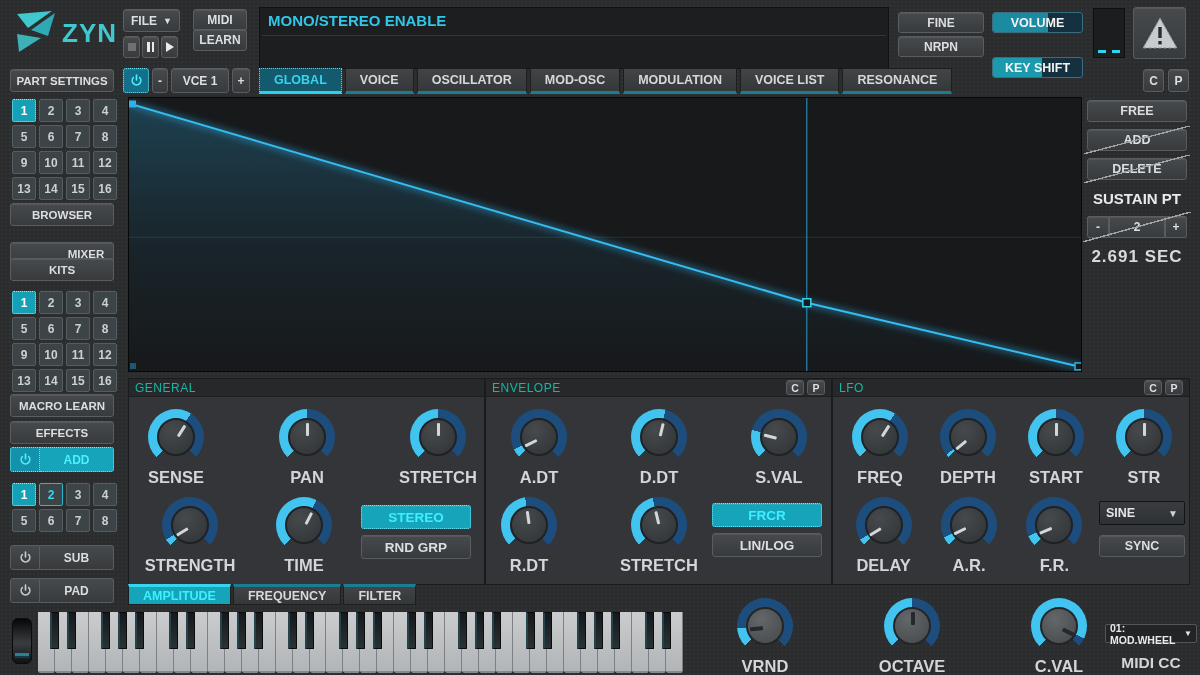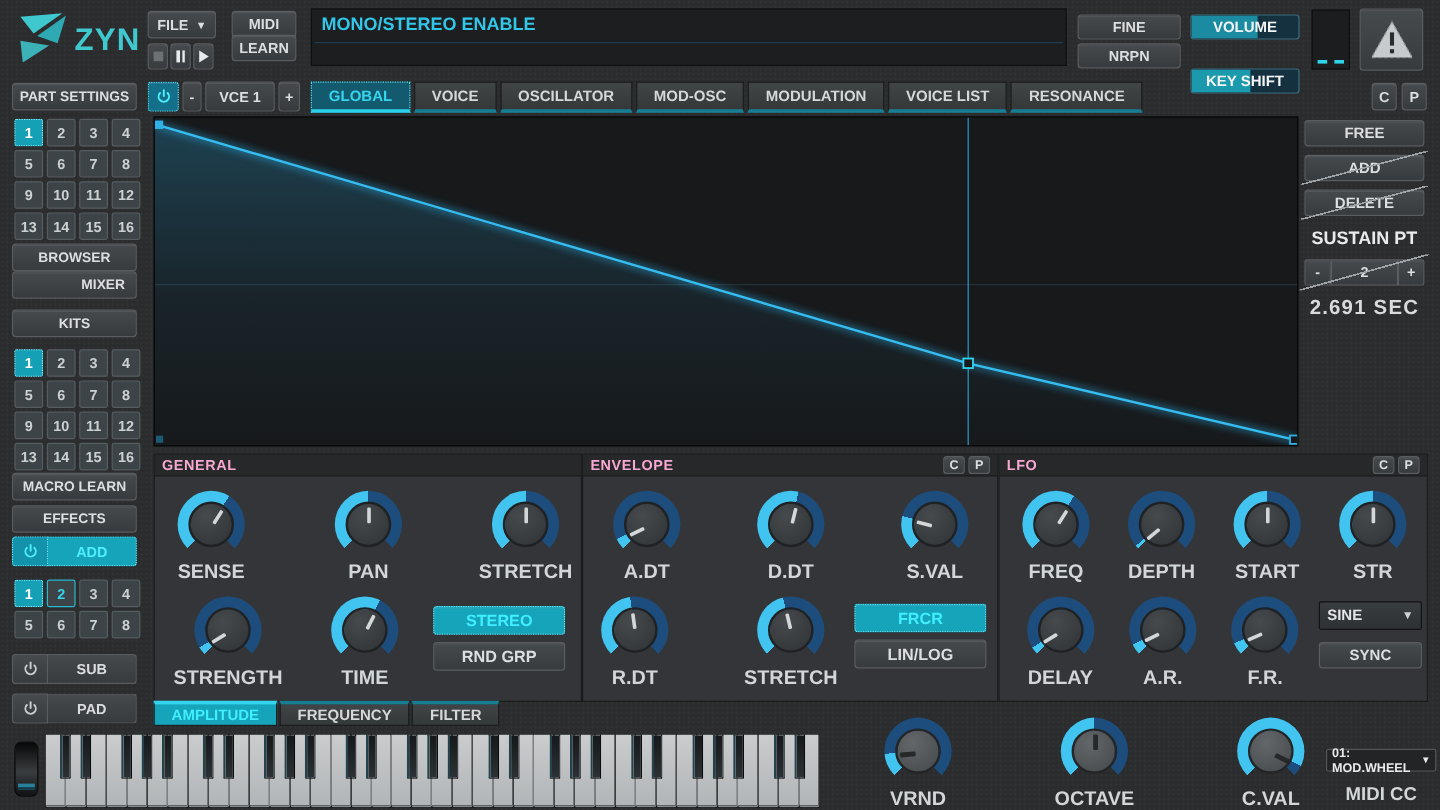--- a/index.html
+++ b/index.html
@@ -11,21 +11,21 @@
   .abs{position:absolute;}
   
   .btn{background:linear-gradient(#474a4d,#383b3d);border:1px solid #5a5d60;border-radius:3px;
        color:#dcdee0;font-weight:bold;display:flex;align-items:center;justify-content:center;
        box-shadow:inset 0 1px 0 rgba(255,255,255,.08);font-size:12px;}
   .btn.teal{background:#16a4ba;border:1px dotted #72e6f6;color:#ffffff;}
   .smallcp{width:21px;height:23px;font-size:12px;}
   
   #logo-text{color:#3fc9cf;font-size:26px;font-weight:bold;letter-spacing:1px;}
   
-  #msgbox{left:259px;top:7px;width:630px;height:48px;background:#1c1e20;border:1px solid #101112;}
+  #msgbox{left:259px;top:7px;width:630px;height:62px;background:#1c1e20;border:1px solid #101112;}
   #msg-line1{position:absolute;left:8px;top:4px;color:#31c7e8;font-size:15px;font-weight:bold;}
   #msg-sep{position:absolute;left:2px;right:2px;top:27px;height:1px;background:#1e3d52;}
   
   .fillbtn{position:relative;background:#15313f;border:1px solid #3a6d7d;border-radius:3px;overflow:hidden;
            display:flex;align-items:center;justify-content:center;}
   .fillbtn .fill{position:absolute;left:0;top:0;bottom:0;background:#1a8ba1;}
   .fillbtn .flabel{position:relative;color:#f2f4f5;font-weight:bold;font-size:12.5px;}
   
   #vu{left:1093px;top:8px;width:32px;height:50px;background:#1b1d1f;border:1px solid #0e0f10;}
   .vutick{position:absolute;bottom:4px;width:8px;height:3px;background:#2fd3ea;}
@@ -54,21 +54,21 @@
   
   .rp-btn{left:1087px;width:100px;height:22px;font-size:12.5px;position:absolute;}
   .strike::after{content:"";position:absolute;inset:-4px;background:linear-gradient(to bottom right,transparent 48.5%,#9fa3a5 48.5%,#9fa3a5 51%,transparent 51%);pointer-events:none;}
   #sustain-label{left:1087px;top:190px;width:100px;text-align:center;color:#e8eaec;font-size:15px;font-weight:bold;}
   #sustain-stepper{left:1087px;top:216px;width:100px;height:22px;display:flex;position:absolute;}
   #sustain-stepper .btn{border-radius:0;}
   #duration{left:1080px;top:247px;width:114px;text-align:center;color:#d9dadb;font-size:17px;font-weight:bold;letter-spacing:1px;}
   
   .panel{position:absolute;top:378px;height:207px;border:1px solid #1a1b1c;background:#333538;}
   .phead{height:18px;background:#26282a;border-bottom:1px solid #1c1e1f;display:flex;align-items:center;padding:0 6px;}
-  .ptitle{color:#f9a8d4;font-size:12px;font-weight:bold;letter-spacing:.5px;}
+  .ptitle{color:#14b8a6;font-size:12px;font-weight:normal;letter-spacing:.5px;}
   .phead .cp{margin-left:auto;display:flex;gap:3px;}
   .phead .smallcp{width:18px;height:15px;font-size:10.5px;}
   .pbody{position:relative;height:188px;}
   
   .kwrap{display:flex;flex-direction:column;align-items:center;width:86px;}
   .knob{position:relative;width:56px;height:56px;}
   .karc{position:absolute;inset:0;border-radius:50%;}
   .kface{position:absolute;inset:9px;border-radius:50%;background:radial-gradient(circle at 38% 30%,#474a4d,#303336);border:2px solid #1f2123;}
   .ptr{position:absolute;left:50%;top:3px;width:3px;height:13px;margin-left:-1.5px;background:#d4d7d9;border-radius:1px;transform-origin:50% 16px;}
   .klabel{margin-top:3px;color:#d3d6d8;font-weight:bold;font-size:16.5px;white-space:nowrap;}
@@ -184,21 +184,21 @@
       <div class="gcell">12</div>
       <div class="gcell">13</div>
       <div class="gcell">14</div>
       <div class="gcell">15</div>
       <div class="gcell">16</div>
     </div>
 
   <div class="abs btn side-btn" style="top:203px;">
     <span>BROWSER</span>
   </div>
-  <div class="abs btn side-btn" style="top:226px;padding-left:48px;">
+  <div class="abs btn side-btn" style="top:242px;padding-left:48px;">
     <span>MIXER</span>
   </div>
   <div class="abs btn side-btn" style="top:258px;">
     <span>KITS</span>
   </div>
   <div class="grid" style="top:291px;grid-template-columns:repeat(4,24px);">
       <div class="gcell on">1</div>
       <div class="gcell">2</div>
       <div class="gcell">3</div>
       <div class="gcell">4</div>

